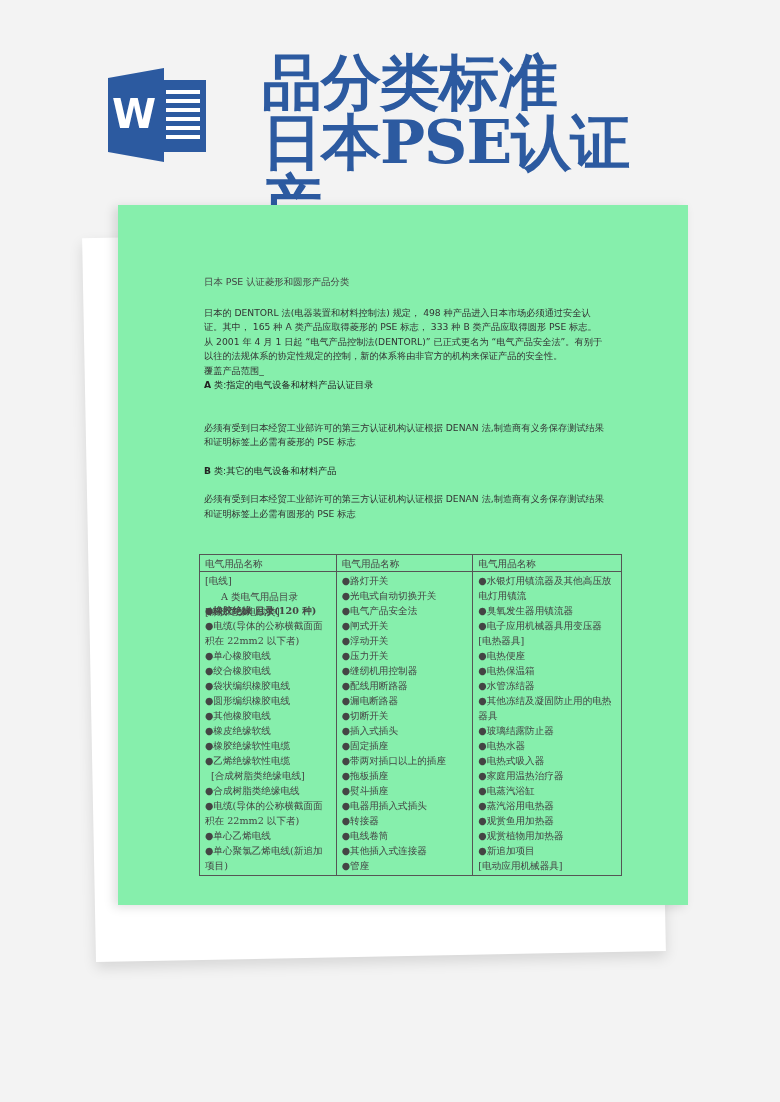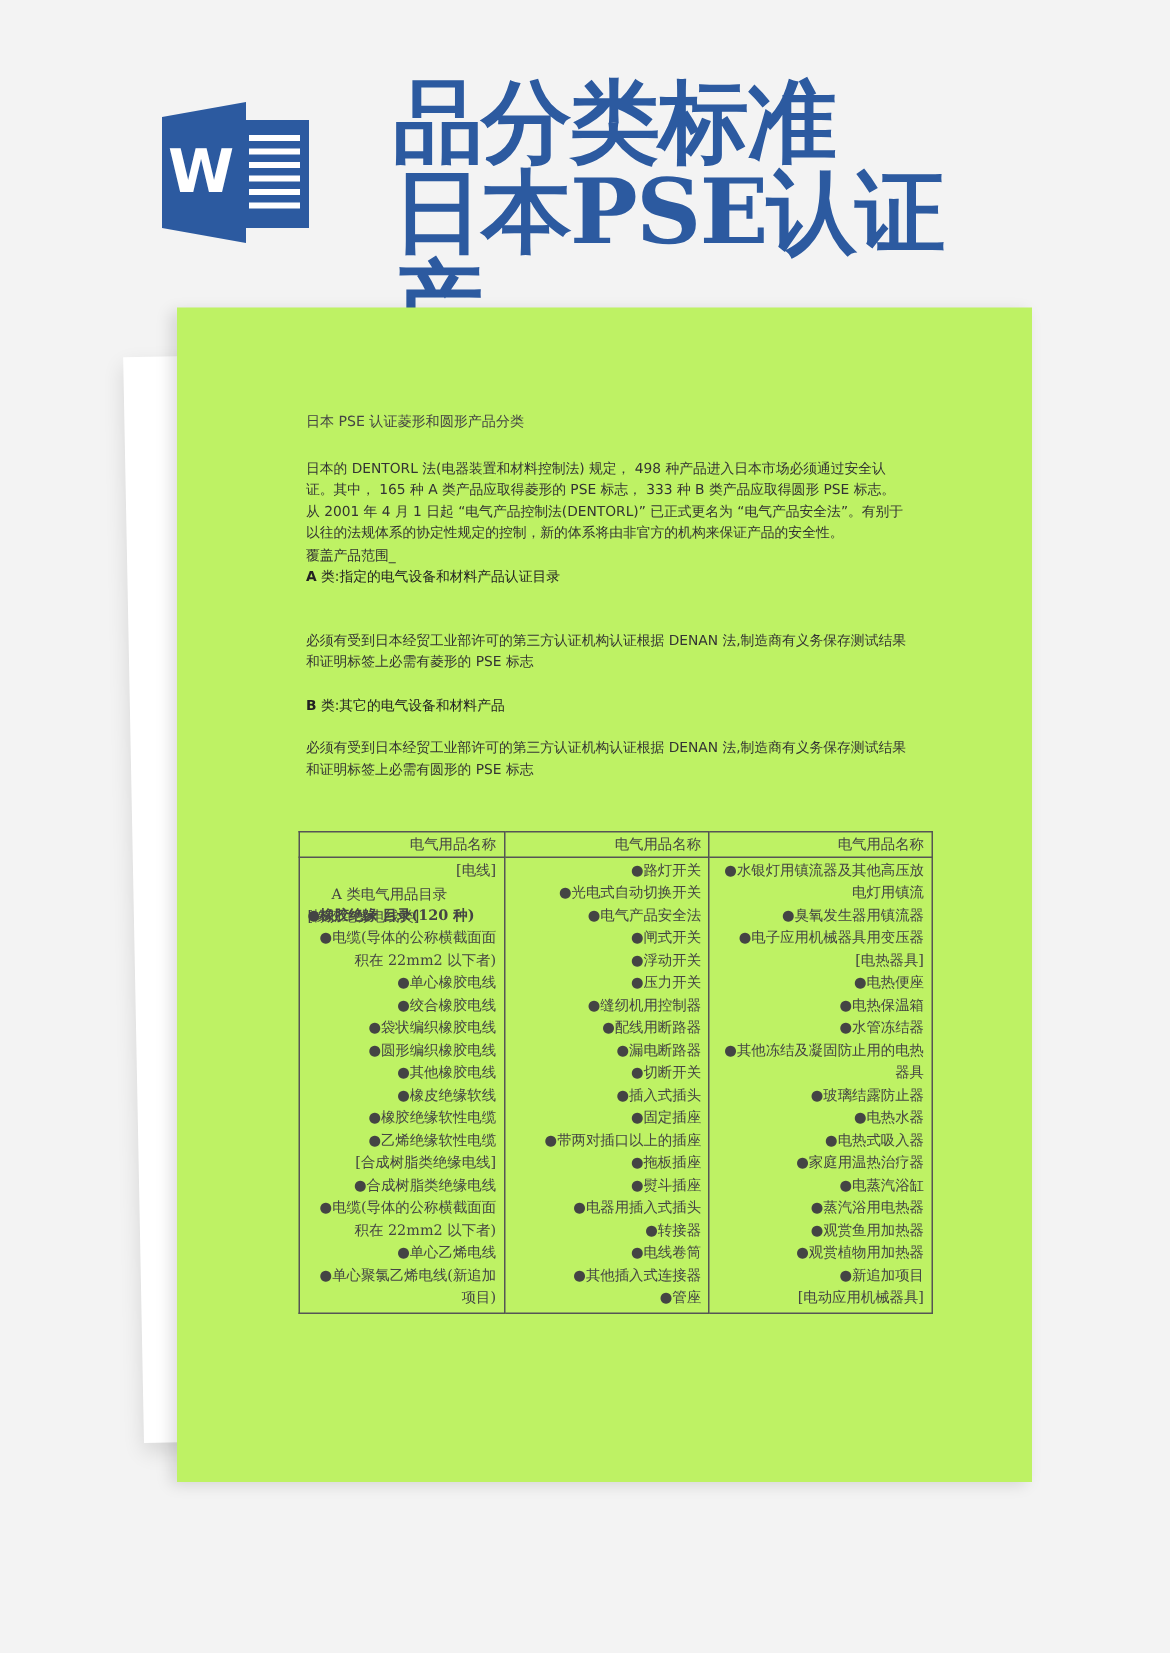--- a/index.html
+++ b/index.html
@@ -16,43 +16,43 @@
     font-family: "DejaVu Serif", "Liberation Serif", serif;
     font-weight: bold; font-size: 60px; line-height: 60px;
     color: #2c5aa0; letter-spacing: -1px;
   }
   .page-back {
     position: absolute; left: 96px; top: 238px; width: 570px; height: 724px;
     background: #fff; transform: rotate(-1.1deg); transform-origin: left bottom;
     box-shadow: 0 6px 14px rgba(0,0,0,0.12);
   }
   .page {
-    position: absolute; left: 118px; top: 205px; width: 570px; height: 783px;
-    background: #bef264; box-shadow: -4px 2px 10px rgba(0,0,0,0.13);
+    position: absolute; left: 118px; top: 205px; width: 570px; height: 700px;
+    background: #86efac; box-shadow: -4px 2px 10px rgba(0,0,0,0.13);
   }
   .doc {
     position: absolute; left: 86px; top: 70px; width: 400px;
     font-family: "DejaVu Sans", "Liberation Sans", sans-serif;
     font-size: 9.2px; color: #333; line-height: 14.5px;
   }
   .doc p { margin: 0; }
   .doc .heading { font-size: 9.4px; color: #444; margin-bottom: 16px; }
   .doc .para { text-indent: 0; }
   .doc .gap { height: 28px; }
   .doc .gap2 { height: 14px; }
   .cat { color: #222; }
   .cat b { font-weight: bold; }
   table.items {
     position: absolute; left: 81px; top: 349px; width: 423px;
     border-collapse: collapse;
     font-family: "DejaVu Serif", "Liberation Serif", serif;
     font-size: 9.6px; color: #444; line-height: 15px;
   }
   table.items th, table.items td {
-    border: 1px solid #555; vertical-align: top; text-align: right;
+    border: 1px solid #555; vertical-align: top; text-align: left;
     padding: 1px 5px; font-weight: normal;
   }
   table.items th { padding: 1px 5px 0 5px; }
   table.items td { padding-top: 1px; padding-bottom: 2px; }
   table.items col.c1 { width: 137px; }
   table.items col.c2 { width: 137px; }
   table.items col.c3 { width: 149px; }
   .item { display: block; white-space: normal; }
   .overlap { position: relative; display: block; height: 30px; }
   .overlap span { position: absolute; left: 0; top: 16px; white-space: nowrap; }

